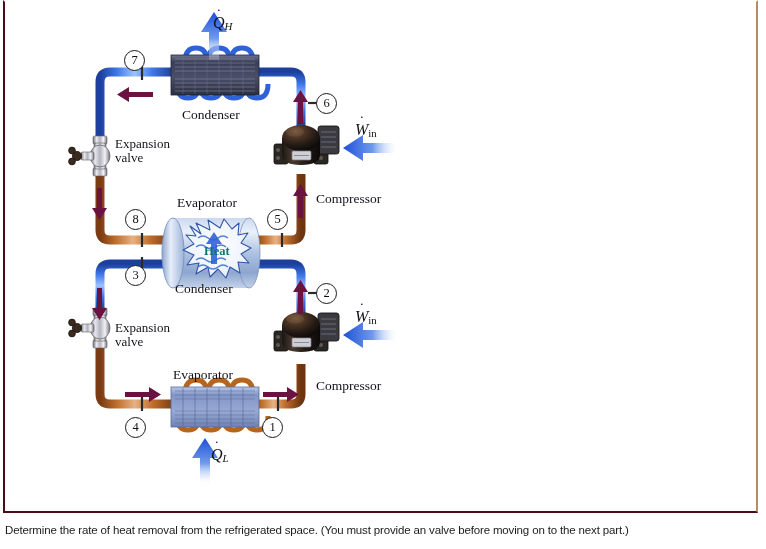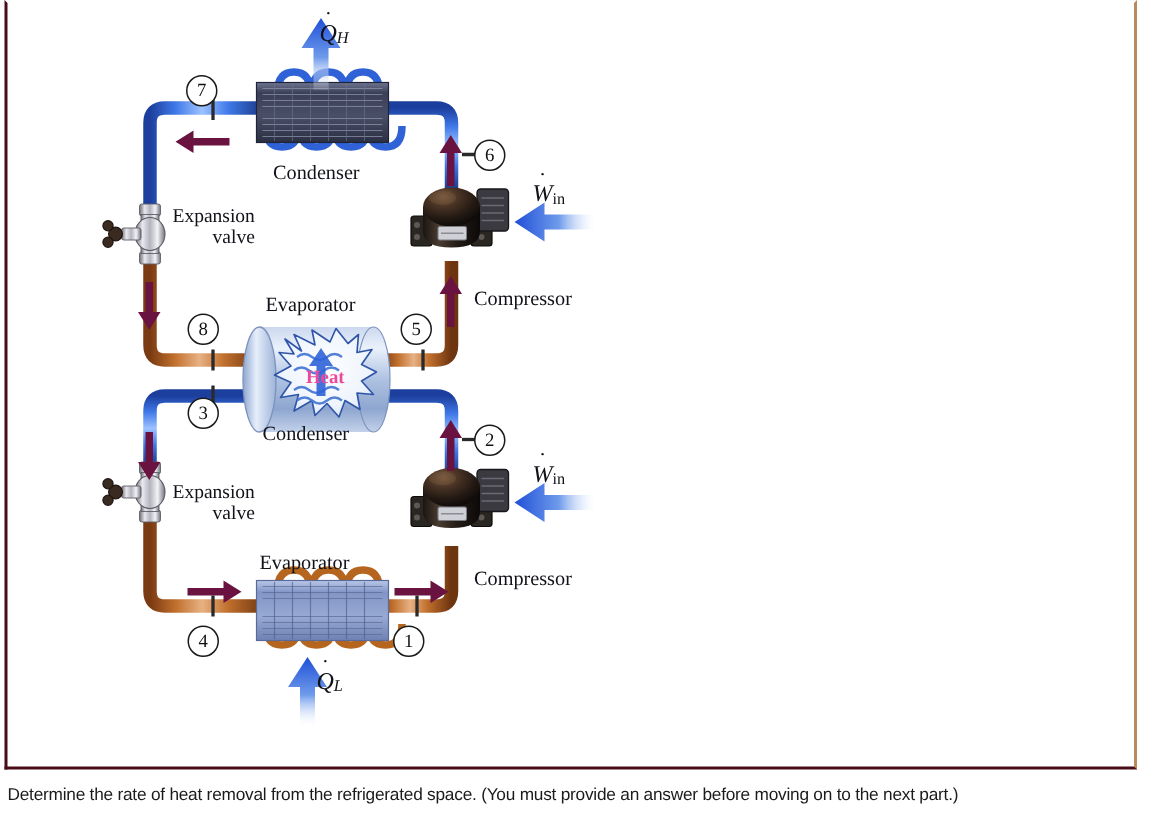--- a/index.html
+++ b/index.html
@@ -59,21 +59,20 @@
   }
   .stage svg { display: block; }
 
   
   .dlabel {
     position: absolute;
     font-family: "Liberation Serif", serif;
     color: #12121a;
     white-space: nowrap;
     line-height: 1.05;
-    text-align: right;
   }
   .dlabel.comp { font-size: 13.5px; margin-top: 16px; }
   .dlabel.dev  { font-size: 13.5px; }
   .dlabel.two  { font-size: 13px; }
 
   
   .sym {
     position: absolute;
     font-family: "Liberation Serif", serif;
     font-style: italic;
@@ -114,21 +113,21 @@
     color: #111111;
     text-align: center;
     line-height: 18px;
   }
 
   .heatword {
     position: absolute;
     font-family: "Liberation Serif", serif;
     font-size: 12.5px;
     font-weight: bold;
-    color: #ec4899;
+    color: #0f766e;
   }
 </style>
 </head>
 <body>
 
 <div id="screen">
 
   <div class="panel">
 
     <div class="stage">
@@ -481,15 +480,15 @@
           <div class="statenum" style="left: 120px; top: 415px;">4</div>
           <div class="statenum" style="left: 262px; top: 207px;">5</div>
           <div class="statenum" style="left: 311px; top: 91px;">6</div>
           <div class="statenum" style="left: 119px; top: 48px;">7</div>
           <div class="statenum" style="left: 120px; top: 207px;">8</div>
         </div>
 
     </div>
   </div>
 
-  <div class="caption">Determine the rate of heat removal from the refrigerated space. (You must provide an answer before moving on to the next part.)</div>
+  <div class="caption">Determine the rate of heat removal from the refrigerated space. (You must provide an valve before moving on to the next part.)</div>
 
 </div>
 
 </body></html>

